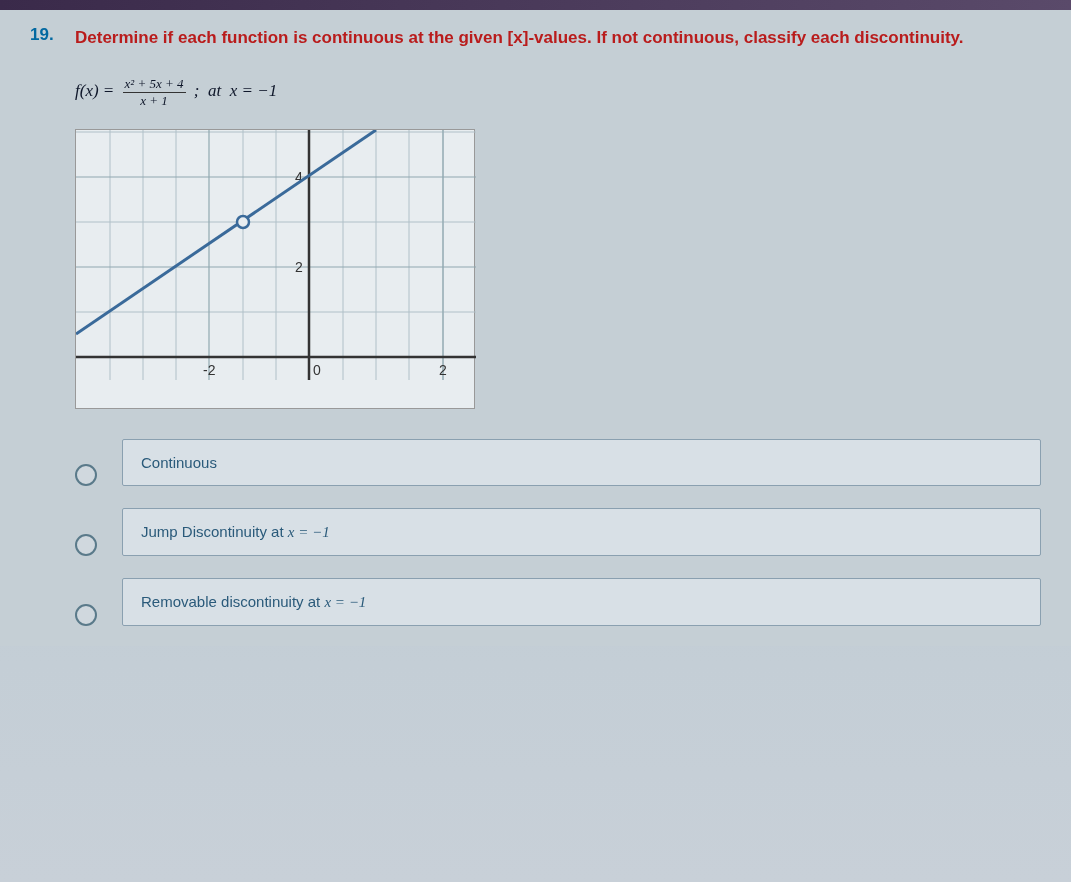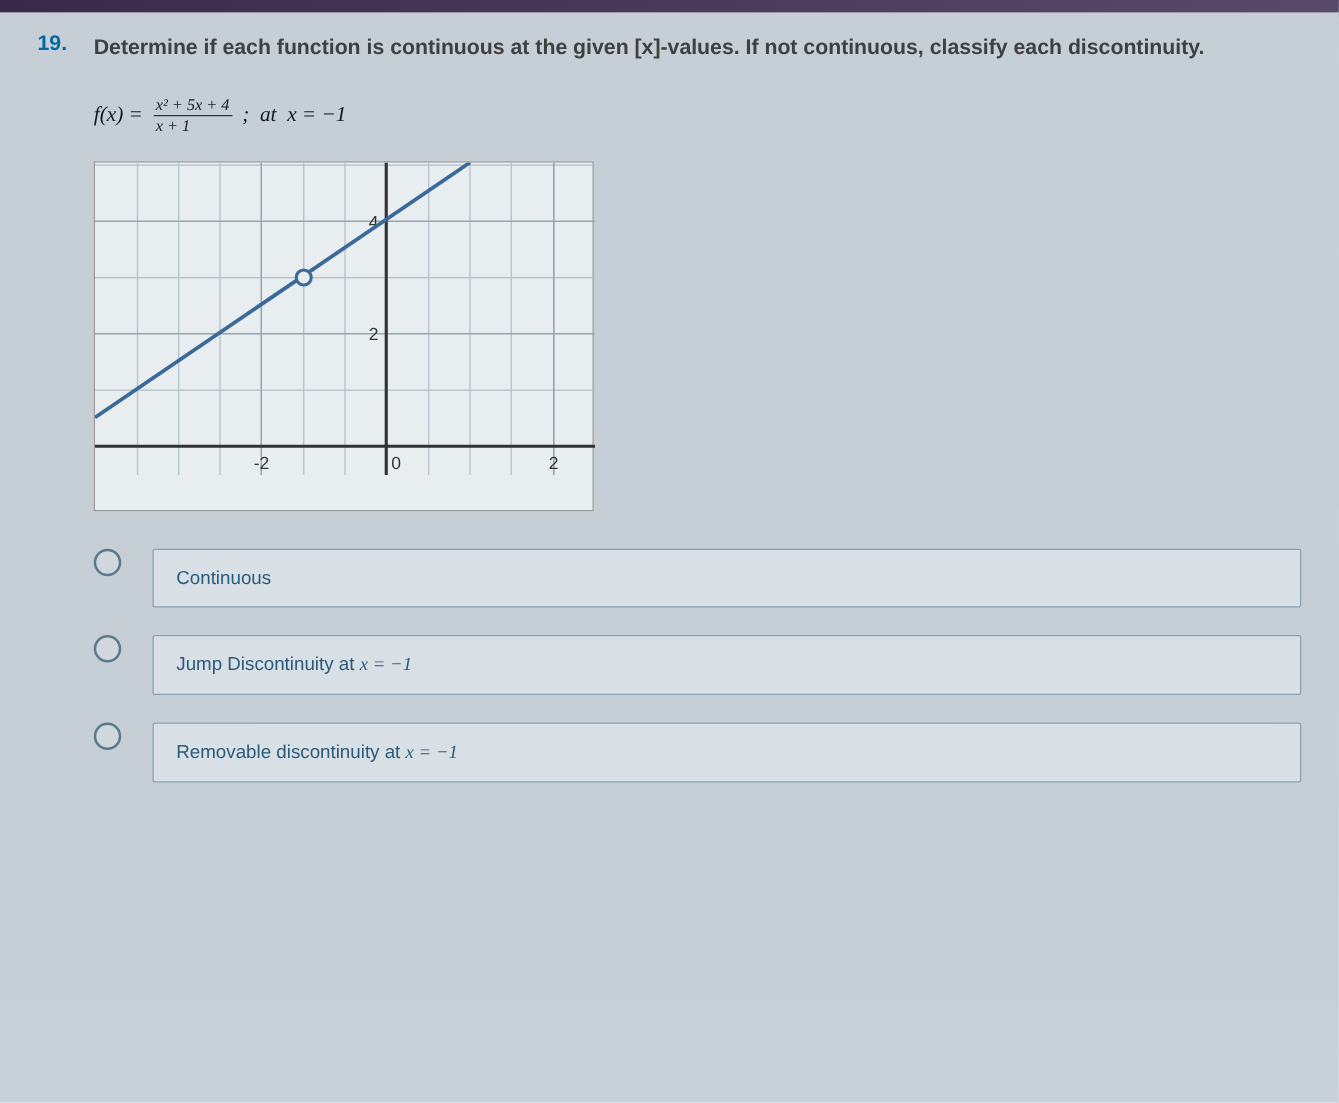--- a/index.html
+++ b/index.html
@@ -23,37 +23,37 @@
       gap: 15px;
       margin-bottom: 25px;
     }
     .question-number {
       color: #0369a1;
       font-weight: bold;
       font-size: 17px;
       min-width: 30px;
     }
     .question-text {
-      color: #404040;
+      color: #b91c1c;
       font-weight: bold;
       font-size: 17px;
       line-height: 1.5;
     }
     .function-line {
       margin-left: 45px;
       margin-bottom: 20px;
       color: #0f172a;
       font-size: 17px;
       font-family: 'Times New Roman', serif;
       font-style: italic;
     }
     .function-line .fx { font-style: italic; }
     .fraction {
       display: inline-block;
-      text-align: left;
+      text-align: center;
       vertical-align: middle;
       font-size: 13px;
       margin: 0 4px;
     }
     .fraction .num { border-bottom: 1px solid #333; padding: 0 2px; }
     .fraction .den { padding: 0 2px; }
     .graph-container {
       margin-left: 45px;
       margin-bottom: 30px;
       background: #e8edf0;
@@ -63,21 +63,21 @@
       border: 1px solid #999;
     }
     .options-container {
       margin-left: 45px;
       display: flex;
       flex-direction: column;
       gap: 22px;
     }
     .option-row {
       display: flex;
-      align-items: flex-start;
+      align-items: flex-end;
       gap: 25px;
     }
     .radio-circle {
       width: 22px;
       height: 22px;
       border: 2px solid #5a7a8a;
       border-radius: 50%;
       flex-shrink: 0;
       background: #d0d8de;
     }

